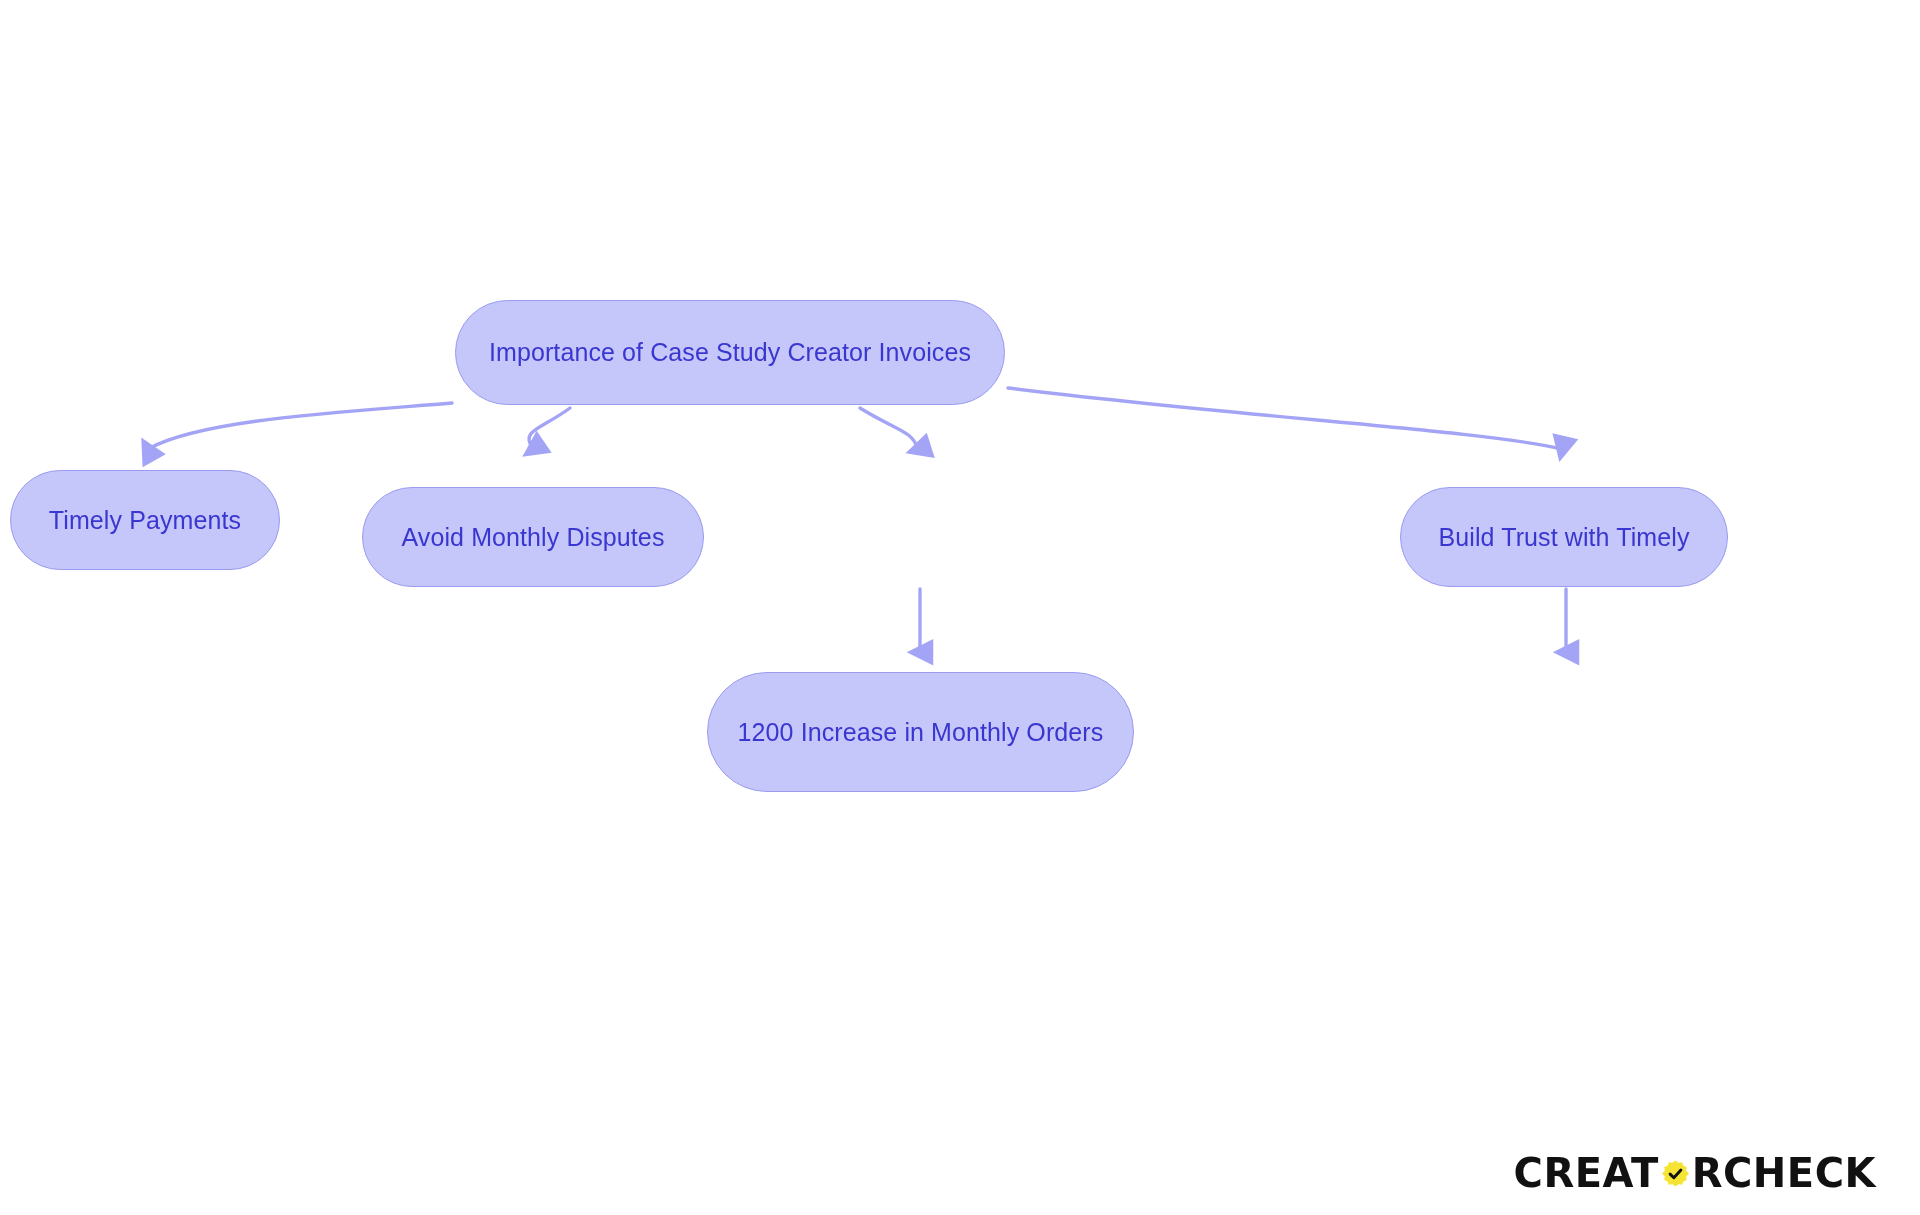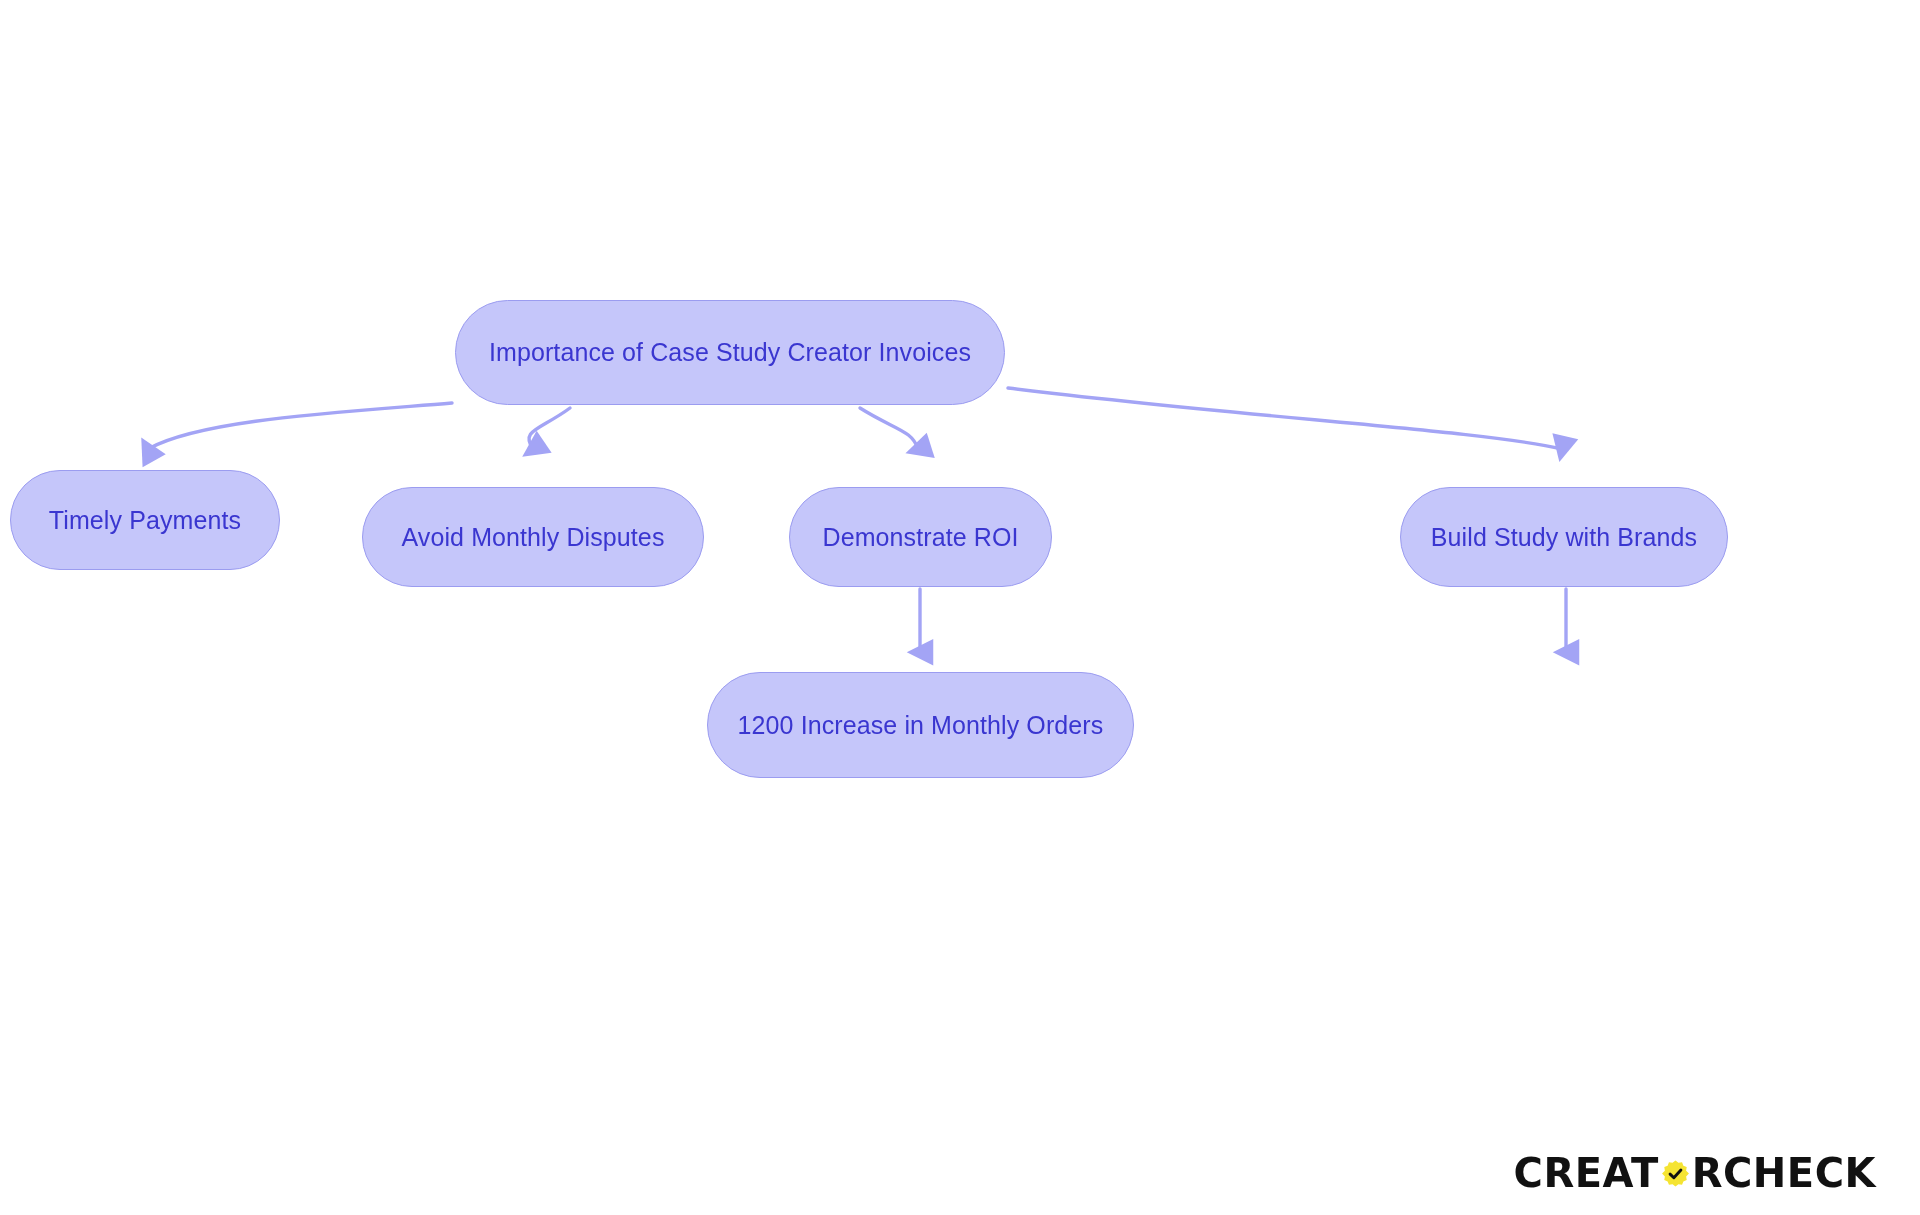--- a/index.html
+++ b/index.html
@@ -107,29 +107,26 @@
   </div>
 
   <div class="node" style="left:10px; top:470px; width:270px; height:100px;">
     <span>Timely Payments</span>
   </div>
 
   <div class="node" style="left:362px; top:487px; width:342px; height:100px;">
     <span>Avoid Monthly Disputes</span>
   </div>
 
-  <div class="node" style="left:789px; top:487px; width:263px; height:100px;">
-    <span>Demonstrate ROI</span>
+
+  <div class="node" style="left:1400px; top:487px; width:328px; height:100px;">
+    <span>Build Trust with Timely</span>
   </div>
 
-  <div class="node" style="left:1400px; top:487px; width:328px; height:100px;">
-    <span>Build Study with Brands</span>
-  </div>
-
-  <div class="node" style="left:707px; top:672px; width:427px; height:106px;">
+  <div class="node" style="left:707px; top:672px; width:427px; height:120px;">
     <span>1200 Increase in Monthly Orders</span>
   </div>
 
 
   <div id="logo">
     <div class="logo-line">
       <span>CREAT</span>
       <span class="logo-badge">
         <svg viewBox="0 0 32 32" width="31" height="31" xmlns="http://www.w3.org/2000/svg">
           <path fill="#f5e433" d="M16 1.6l3.05 2.22 3.72-.5 1.35 3.52 3.46 1.5-.62 3.7L29.9 15l-2.94 2.96.62 3.7-3.46 1.5-1.35 3.52-3.72-.5L16 28.4l-3.05-2.22-3.72.5-1.35-3.52-3.46-1.5.62-3.7L2.1 15l2.94-2.96-.62-3.7 3.46-1.5 1.35-3.52 3.72.5z"></path>

